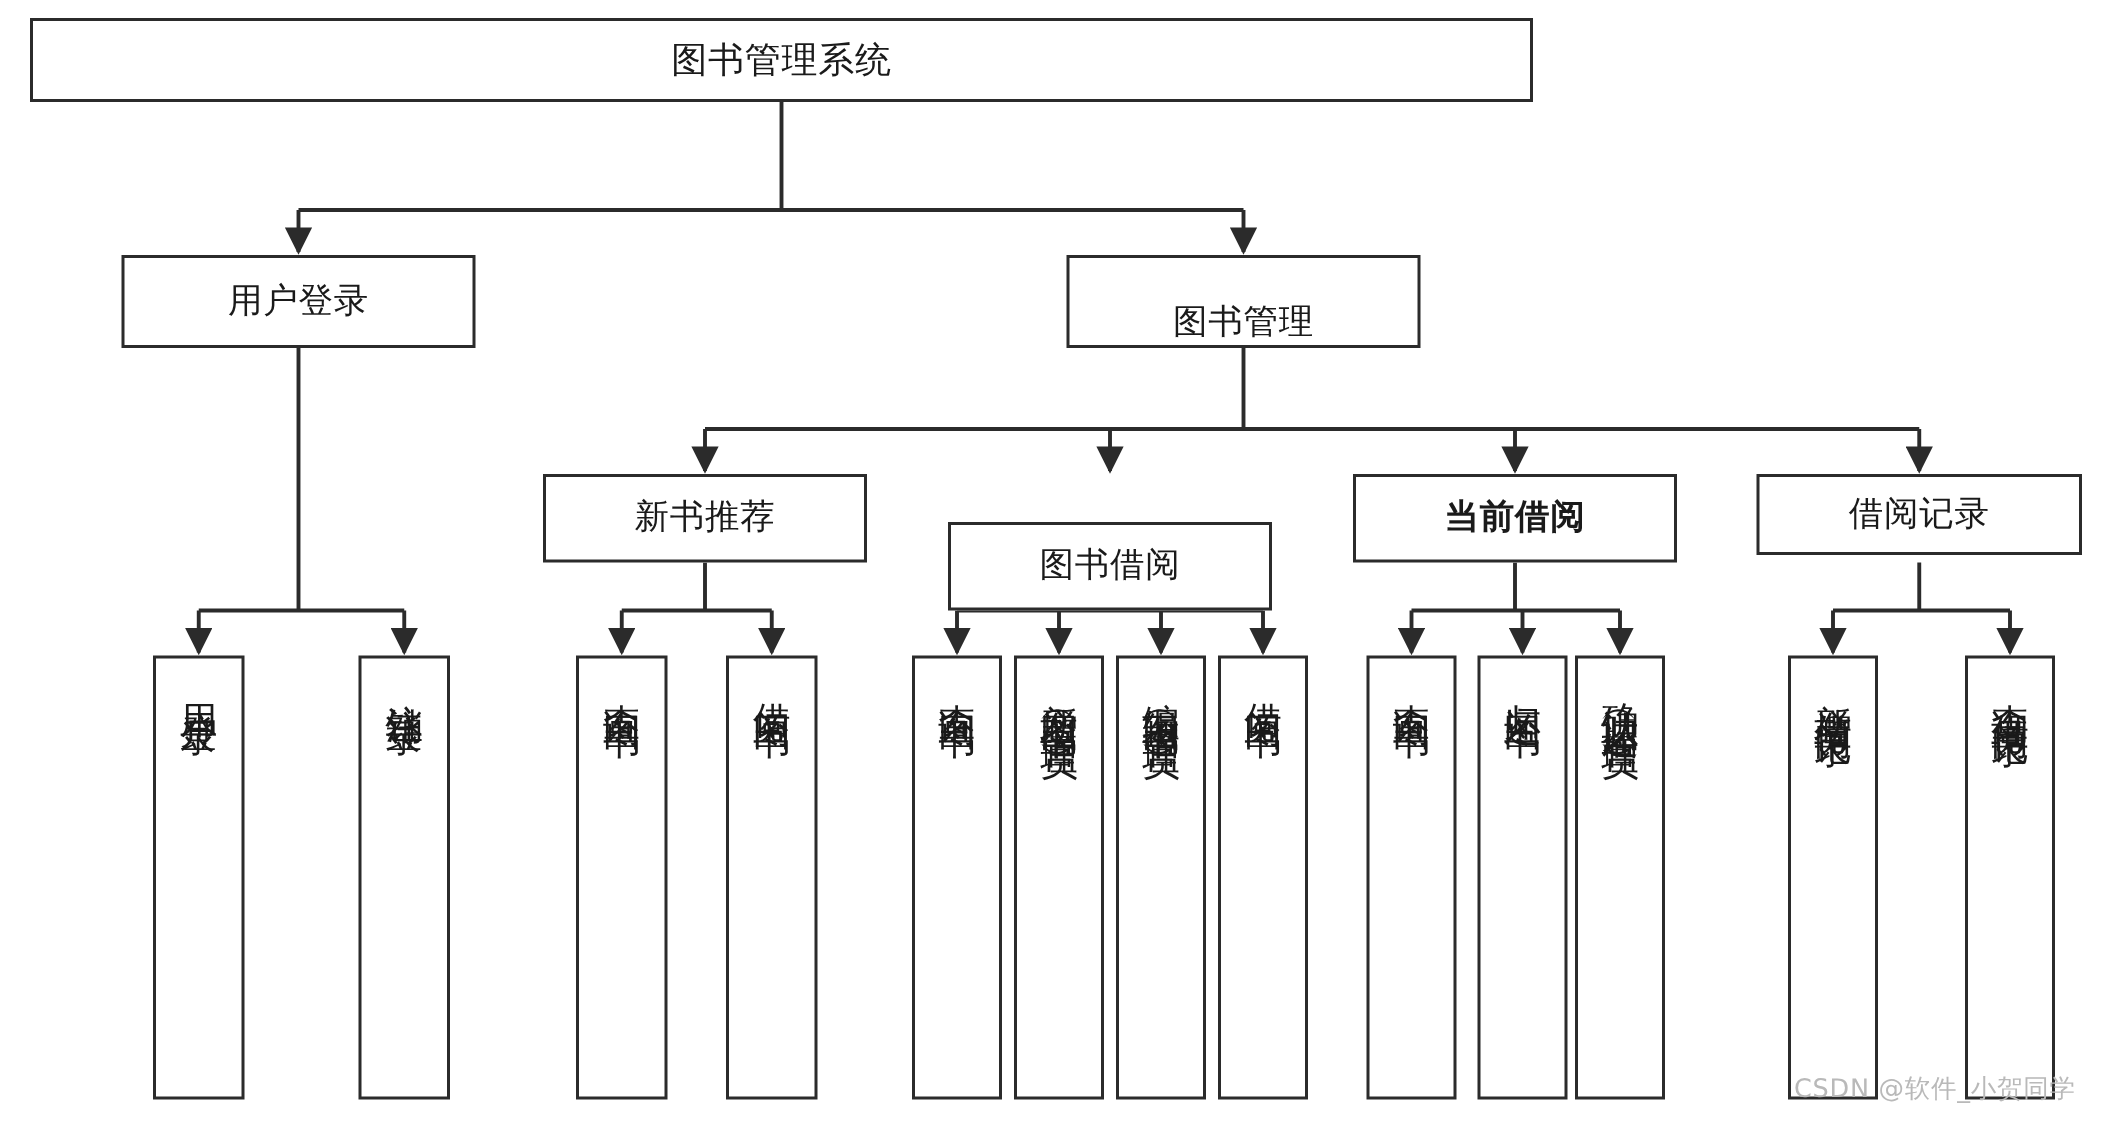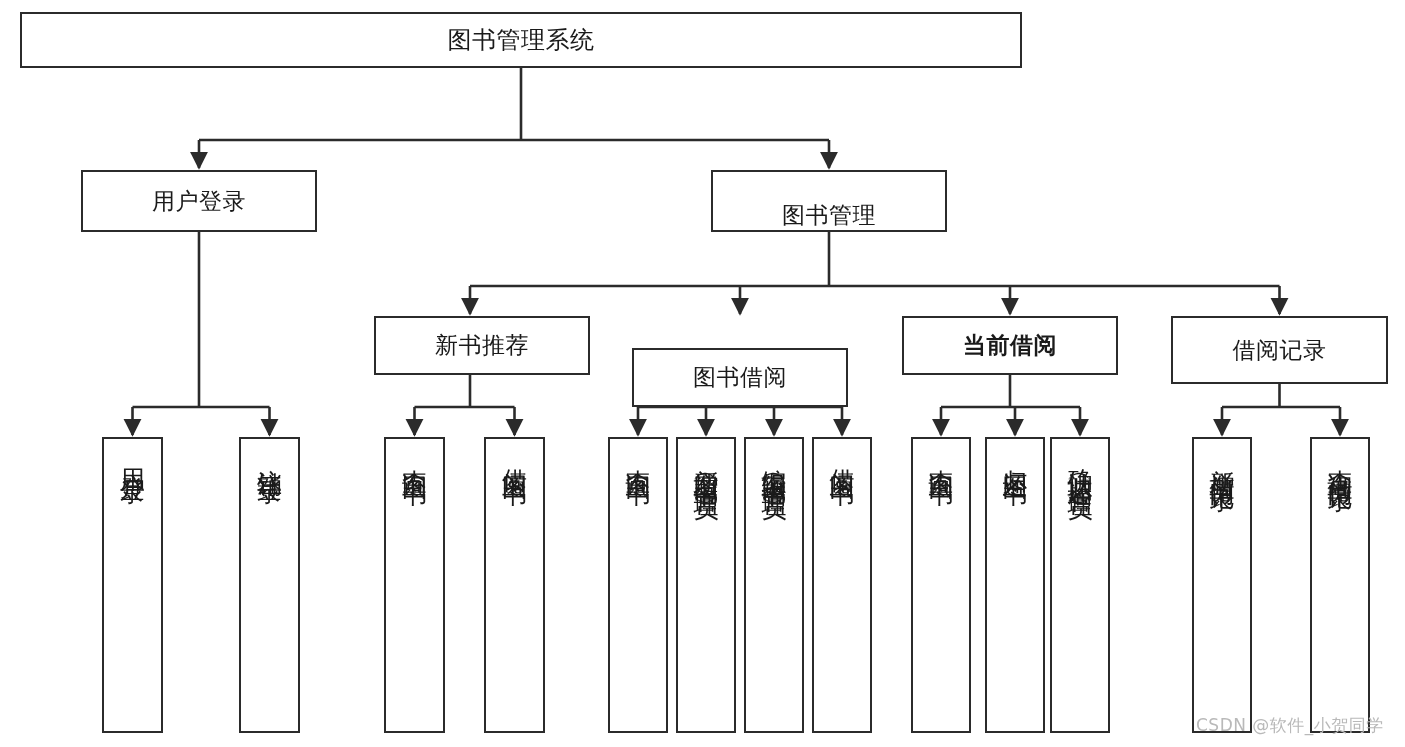--- a/index.html
+++ b/index.html
@@ -118,30 +118,30 @@
     <span class="lbl">图书管理系统</span>
   </div>
 
   <div class="node h" style="left: 81px; top: 170px; width: 236px; height: 62px;">
     <span class="lbl">用户登录</span>
   </div>
   <div class="node h" style="left: 711px; top: 170px; width: 236px; height: 62px; align-items: flex-end;">
     <span class="lbl">图书管理</span>
   </div>
 
-  <div class="node h" style="left: 362px; top: 316px; width: 216px; height: 59px; margin-left: 12px;">
+  <div class="node h" style="left: 362px; top: 316px; width: 216px; height: 59px;">
     <span class="lbl">新书推荐</span>
   </div>
   <div class="node h" style="left: 632px; top: 316px; width: 216px; height: 59px; margin-top: 32px;">
     <span class="lbl">图书借阅</span>
   </div>
   <div class="node h" style="left: 902px; top: 316px; width: 216px; height: 59px; font-weight: bold;">
     <span class="lbl">当前借阅</span>
   </div>
-  <div class="node h" style="left: 1171px; top: 316px; width: 217px; height: 68px;">
+  <div class="node h" style="left: 1171px; top: 316px; width: 217px; height: 54px;">
     <span class="lbl">借阅记录</span>
   </div>
 
   <div class="node v" style="left: 102px; top: 437px; width: 61px; height: 296px;">
     <span class="lbl">用户登录</span>
   </div>
   <div class="node v" style="left: 239px; top: 437px; width: 61px; height: 296px;">
     <span class="lbl">注销登录</span>
   </div>
 

